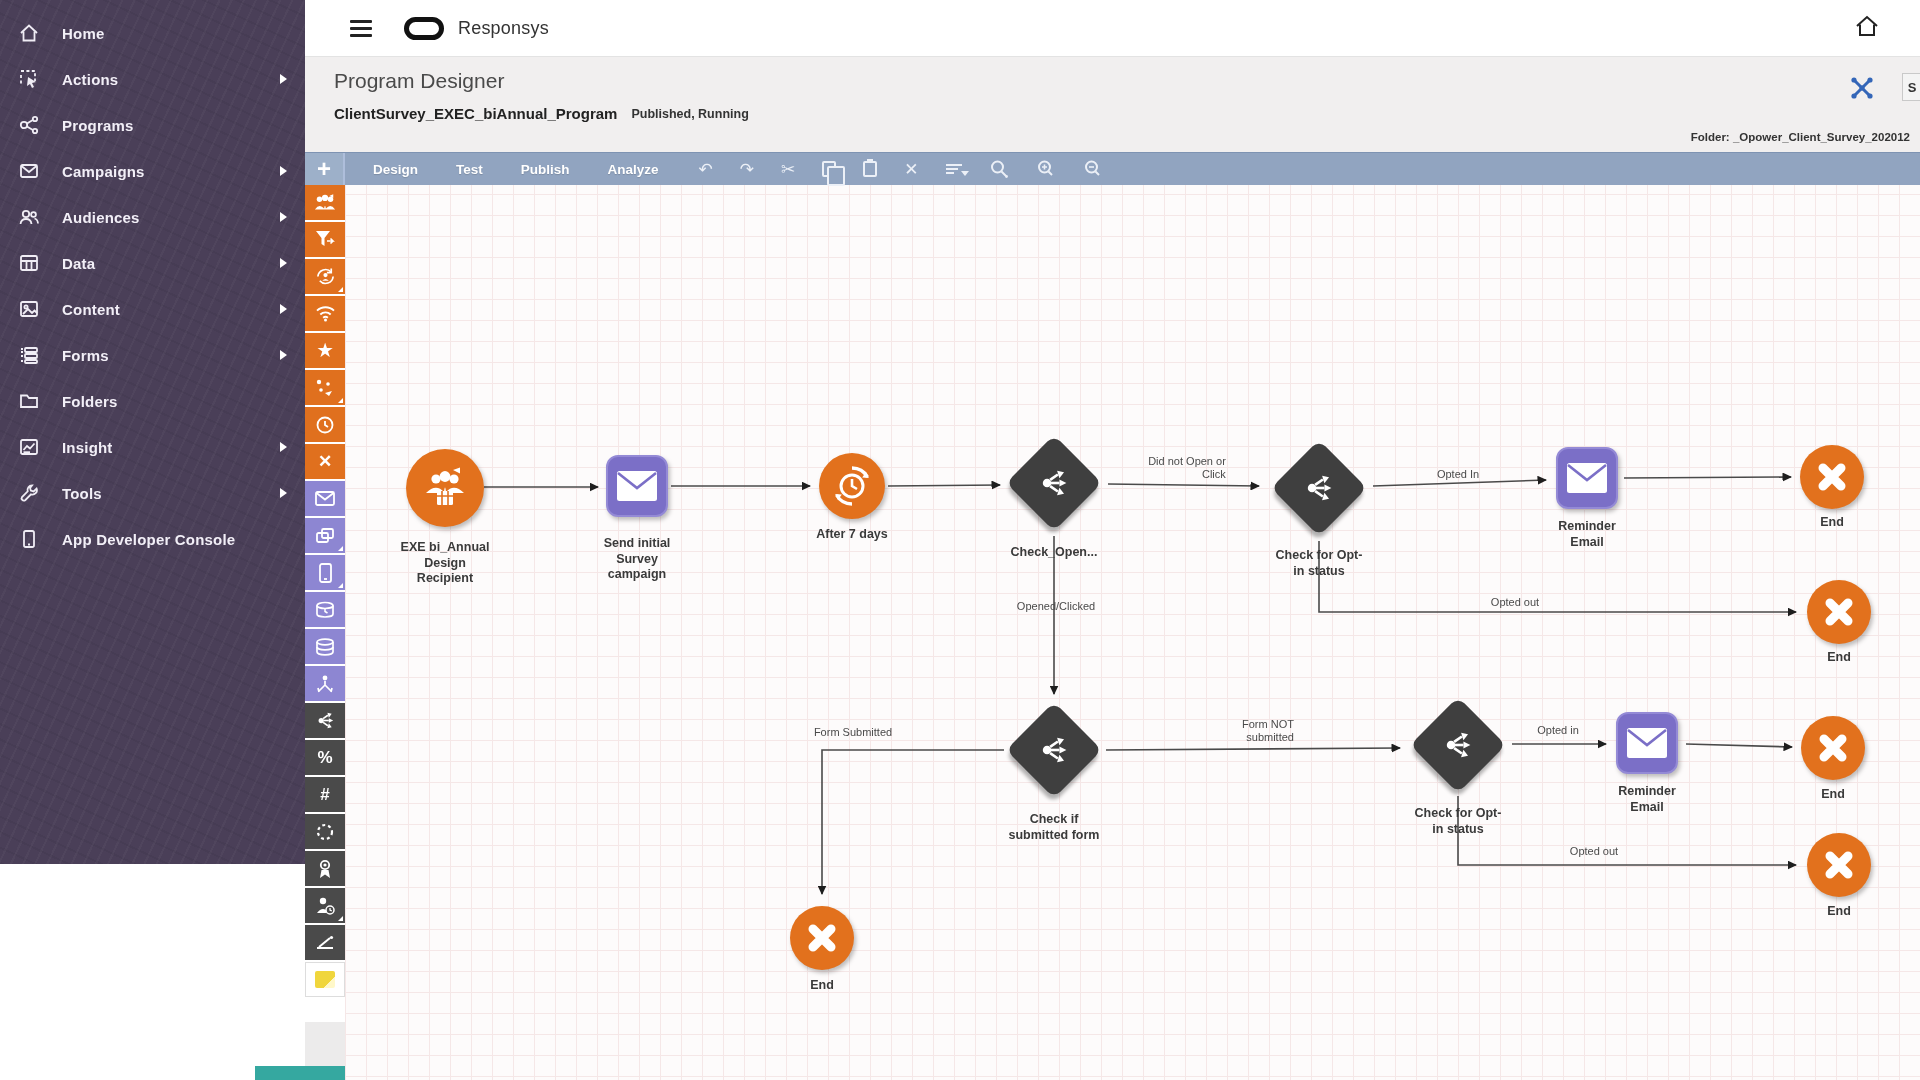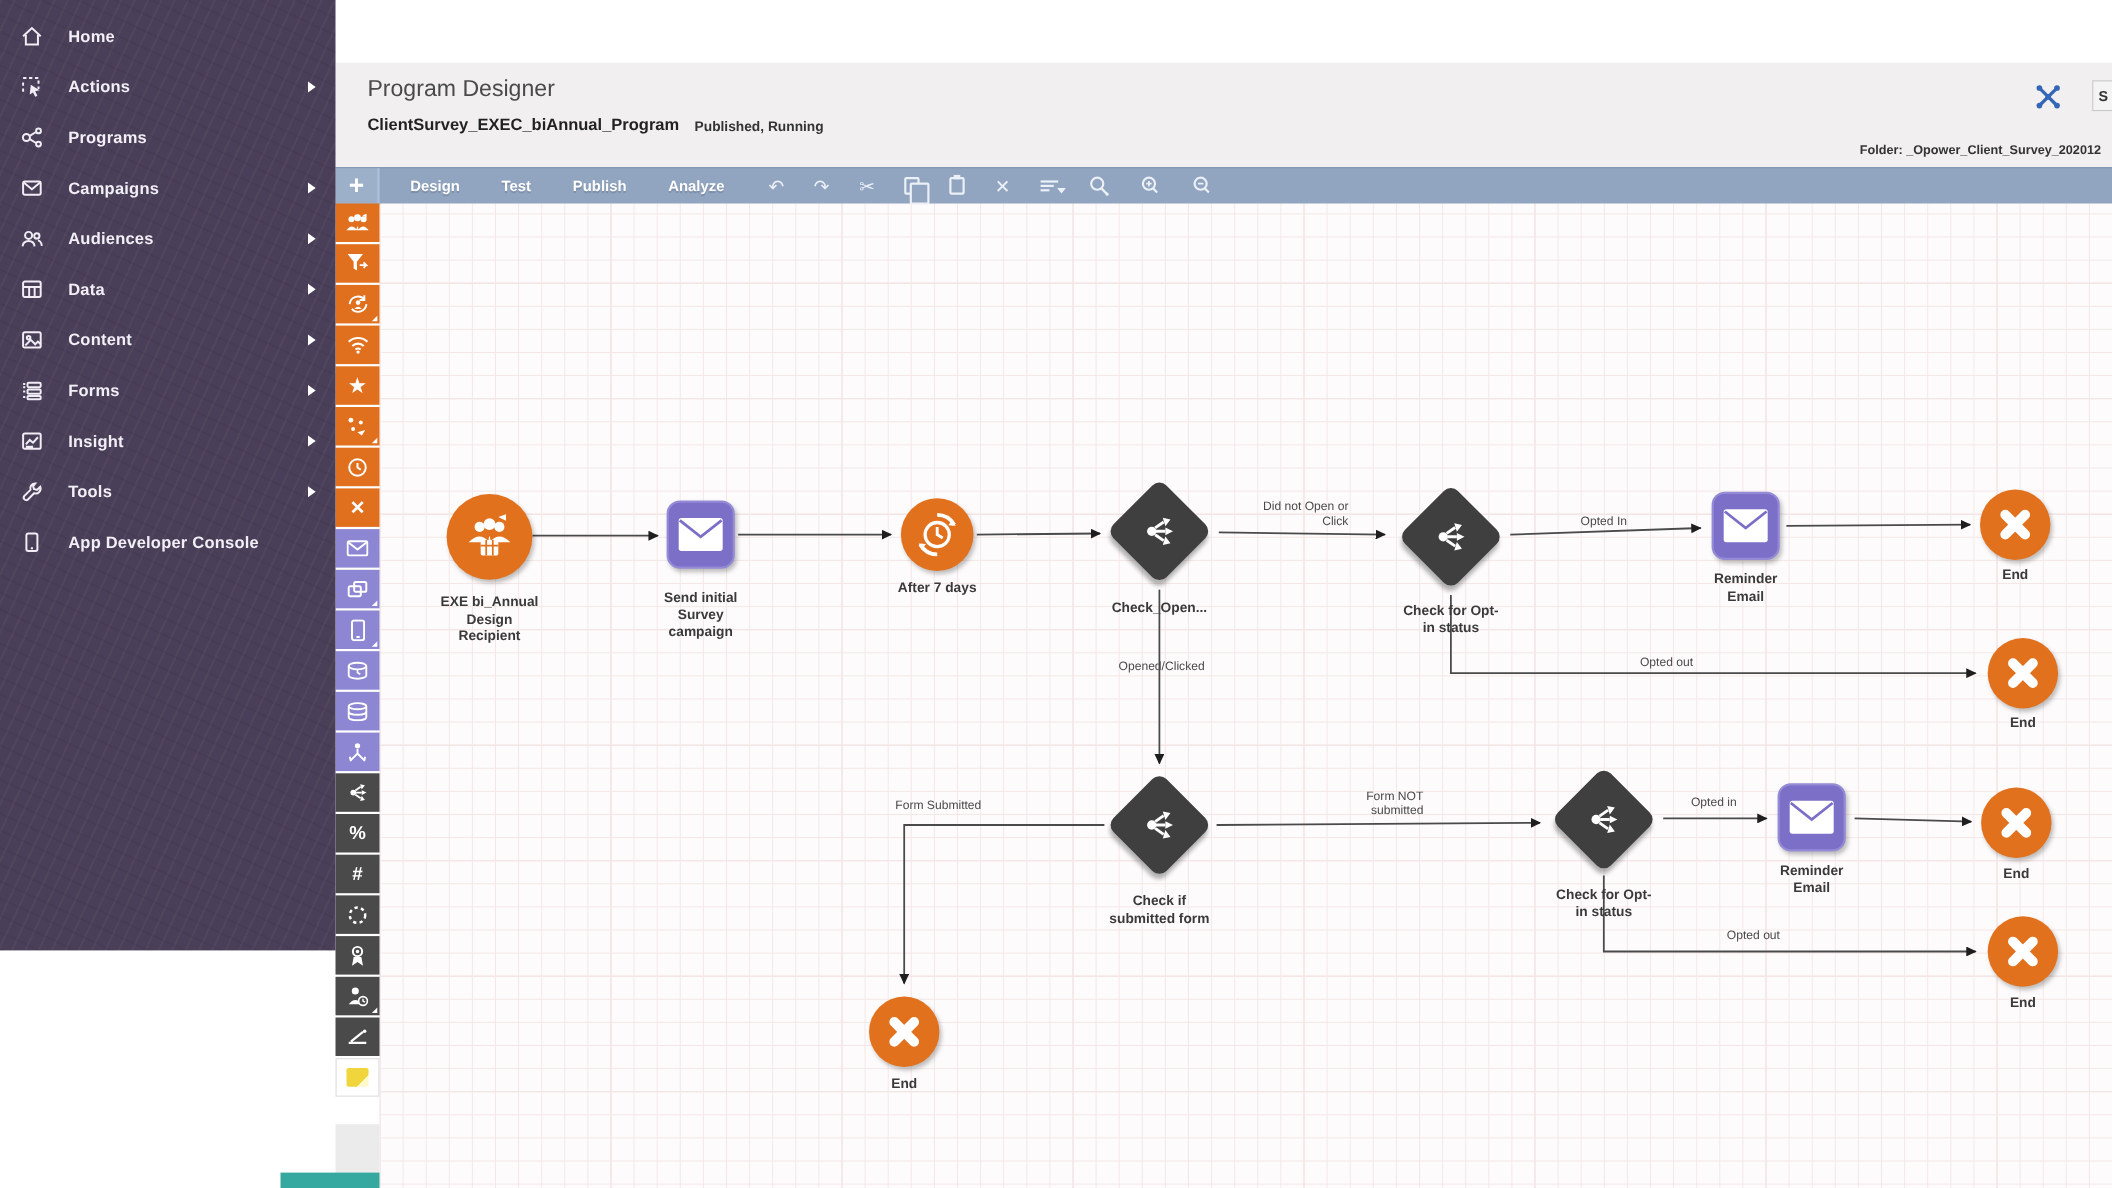--- a/index.html
+++ b/index.html
@@ -28,21 +28,21 @@
   .hamburger { margin-left:45px; width:22px; cursor:pointer; }
   .hamburger i { display:block; height:3px; background:#222; margin:4px 0; border-radius:1px; }
   .oracle-logo { margin-left:32px; width:40px; height:23px; border:5px solid #111; border-radius:12px; }
   .brand { margin-left:14px; font-size:18px; color:#333; letter-spacing:.2px; }
   .topbar-home { margin-left:auto; margin-right:40px; cursor:pointer; }
 
   
   .program-bar { position:absolute; left:305px; top:57px; width:1615px; height:95px;
     background:#f1efef; z-index:2; }
   .pd-title { position:absolute; left:29px; top:12px; font-size:21px; color:#4a4a4a; }
-  .pd-nameline { position:absolute; left:29px; top:48px; display:flex; align-items:flex-end; }
+  .pd-nameline { position:absolute; left:29px; top:48px; display:flex; align-items:center; }
   .pd-name { font-size:15px; font-weight:bold; color:#222; }
   .pd-status { margin-left:14px; font-size:12.5px; font-weight:bold; color:#333; }
   .expand-btn { position:absolute; right:45px; top:18px; width:26px; height:26px; cursor:pointer; }
   .save-partial { position:absolute; right:-2px; top:16px; width:20px; height:28px; background:#f4f4f4;
     border:1px solid #c9c9c9; font-size:13px; font-weight:bold; color:#333;
     display:flex; align-items:center; justify-content:center; }
   .folder-line { position:absolute; right:10px; top:74px; font-size:11.5px; font-weight:bold; color:#333; }
   .folder-line span { font-weight:bold; }
 
   
@@ -204,20 +204,28 @@
               <rect x="7" y="16" width="12" height="3" rx="1"></rect>
               <path d="M3 5 H5 M3 8 H5 M3 12 H5 M3 17 H5"></path>
             </svg>
           </span>
         <span class="mi-label">Forms</span>
         <span class="mi-arrow"></span>
       </div>
       <div class="menu-item">
         <span class="mi-icon">
           <svg width="22" height="22" viewBox="0 0 22 22" fill="none" stroke="#f0edf5" stroke-width="1.8">
+              <path d="M3 6.5 V17 H19 V8 H11 L9 5.5 H3 Z"></path>
+            </svg>
+          </span>
+        <span class="mi-label">Folders</span>
+      </div>
+      <div class="menu-item">
+        <span class="mi-icon">
+          <svg width="22" height="22" viewBox="0 0 22 22" fill="none" stroke="#f0edf5" stroke-width="1.8">
               <rect x="3" y="4" width="16" height="14" rx="1.5"></rect>
               <path d="M5.5 14 L9 10 L12 12.5 L16.5 7.5"></path>
               <path d="M5.5 16.5 H12" stroke-width="2.4"></path>
             </svg>
           </span>
         <span class="mi-label">Insight</span>
         <span class="mi-arrow"></span>
       </div>
       <div class="menu-item">
         <span class="mi-icon">
@@ -233,20 +241,35 @@
           <svg width="22" height="22" viewBox="0 0 22 22" fill="none" stroke="#f0edf5" stroke-width="1.8">
               <rect x="6" y="3" width="10" height="16" rx="1.8"></rect>
               <path d="M10 16.5 H12"></path>
             </svg>
           </span>
         <span class="mi-label">App Developer Console</span>
       </div>
     </div>
   </nav>
 
+  <header class="topbar">
+    <div class="hamburger">
+        <i></i>
+        <i></i>
+        <i></i>
+      </div>
+    <div class="oracle-logo"></div>
+    <div class="brand">Responsys</div>
+    <div class="topbar-home">
+      <svg width="26" height="24" viewBox="0 0 26 24" fill="none" stroke="#222" stroke-width="2">
+          <path d="M3 12 L13 3 L23 12"></path>
+          <path d="M6 10.5 V21 H20 V10.5"></path>
+        </svg>
+    </div>
+  </header>
 
   <section class="program-bar">
     <div class="pd-title">Program Designer</div>
     <div class="pd-nameline">
       <span class="pd-name">ClientSurvey_EXEC_biAnnual_Program</span>
       <span class="pd-status">Published, Running</span>
     </div>
     <div class="expand-btn">
       <svg width="26" height="26" viewBox="0 0 26 26">
           <g stroke="#3466b8" stroke-width="3">

